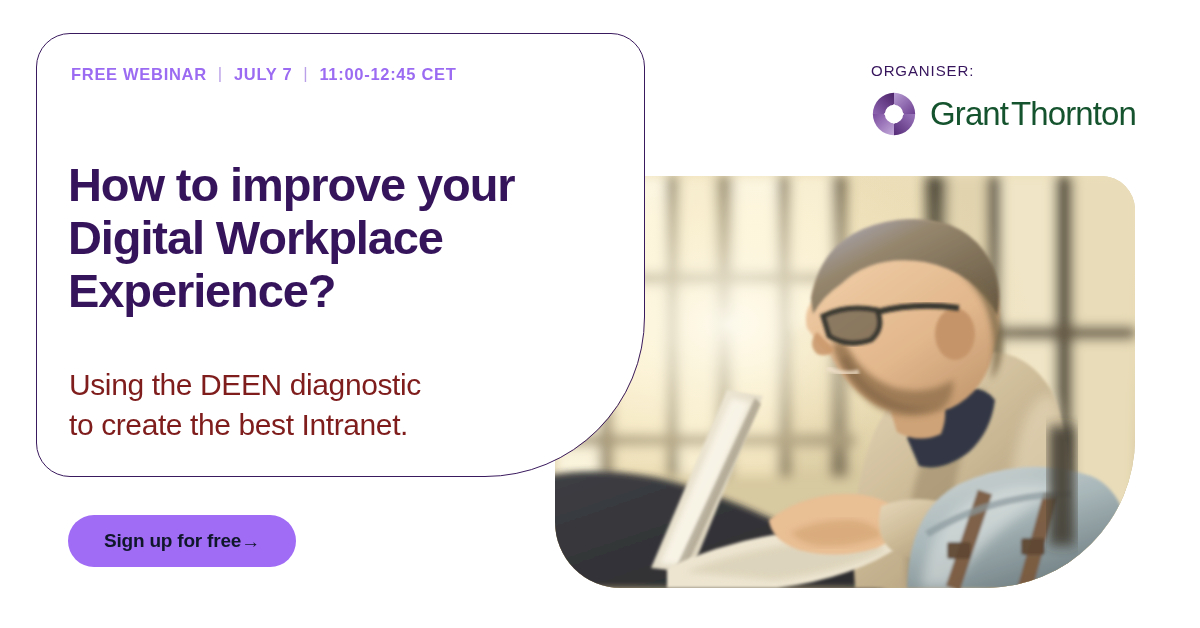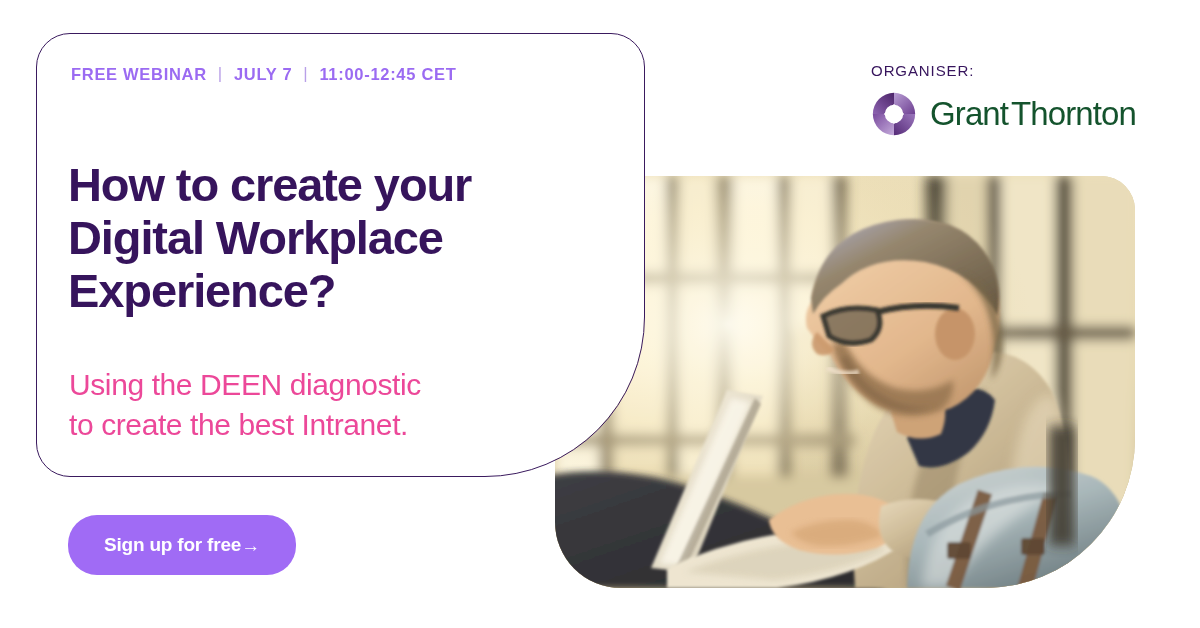--- a/index.html
+++ b/index.html
@@ -88,39 +88,39 @@
   .subhead {
     position: absolute;
     left: 69px;
     top: 335px;
     z-index: 4;
     width: 460px;
     font-size: 30px;
     line-height: 1.33;
     font-weight: normal;
     letter-spacing: -0.4px;
-    color: #ec4899;
+    color: #7f1d1d;
   }
   .subhead .ln { display: block; }
 
   
   .cta {
     position: absolute;
     left: 68px;
     top: 515px;
     z-index: 6;
     display: flex;
     align-items: center;
     justify-content: center;
     width: 228px;
-    height: 60px;
+    height: 52px;
     border: none;
     border-radius: 29px;
     background: #a06bf5;
-    color: #ffffff;
+    color: #0f172a;
     font-family: "Liberation Sans", sans-serif;
     font-size: 19px;
     font-weight: bold;
     letter-spacing: -0.2px;
     cursor: pointer;
   }
   .cta .arrow { font-size: 19px; line-height: 1; }
 
   
   .organiser {
@@ -340,21 +340,21 @@
 
   <div class="eyebrow">
     <span>FREE WEBINAR</span>
     <span class="sep">|</span>
     <span>JULY 7</span>
     <span class="sep">|</span>
     <span>11:00-12:45 CET</span>
   </div>
 
   <h1 class="headline">
-    <span class="ln">How to create your</span>
+    <span class="ln">How to improve your</span>
     <span class="ln">Digital Workplace</span>
     <span class="ln">Experience?</span>
   </h1>
 
   <p class="subhead">
     <span class="ln">Using the DEEN diagnostic</span>
     <span class="ln">to create the best Intranet.</span>
   </p>
 
   <button class="cta">

